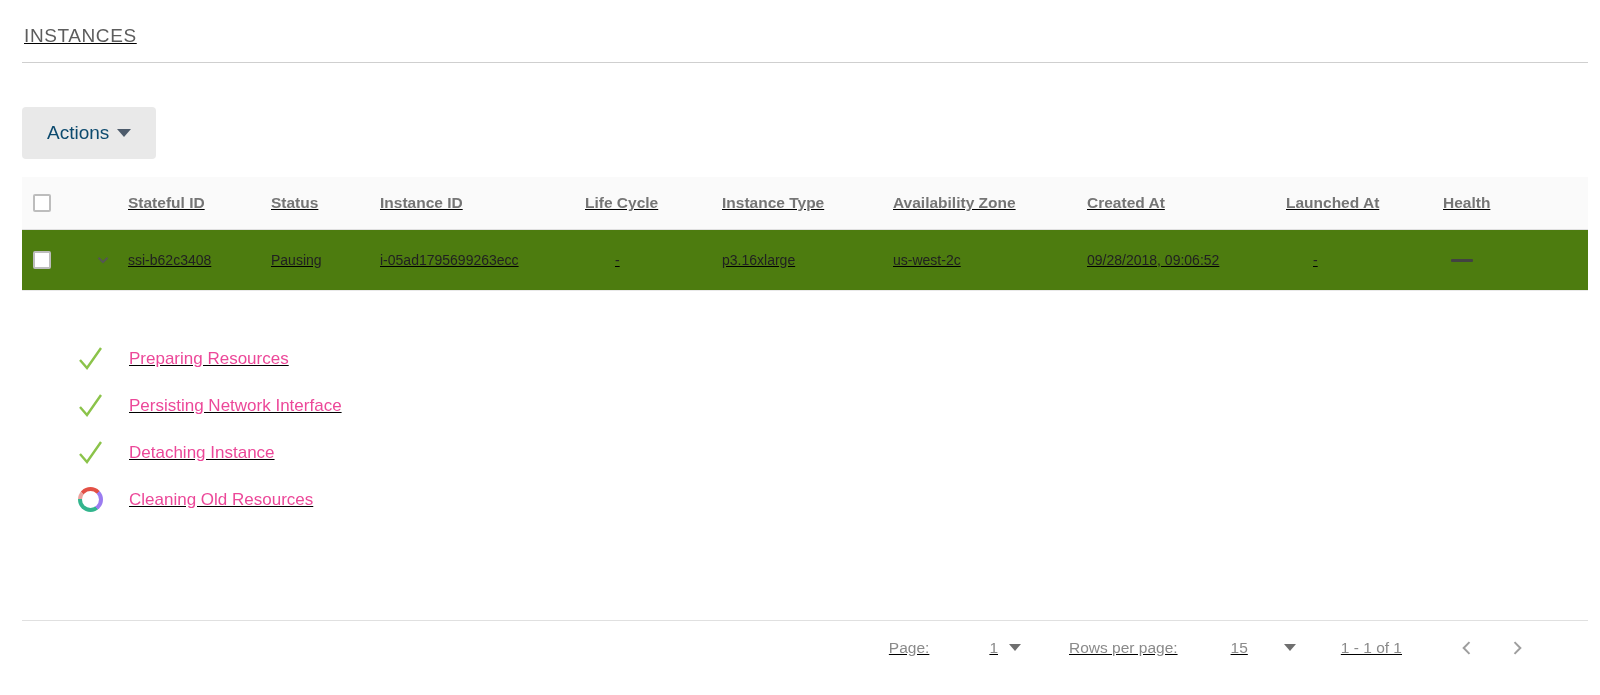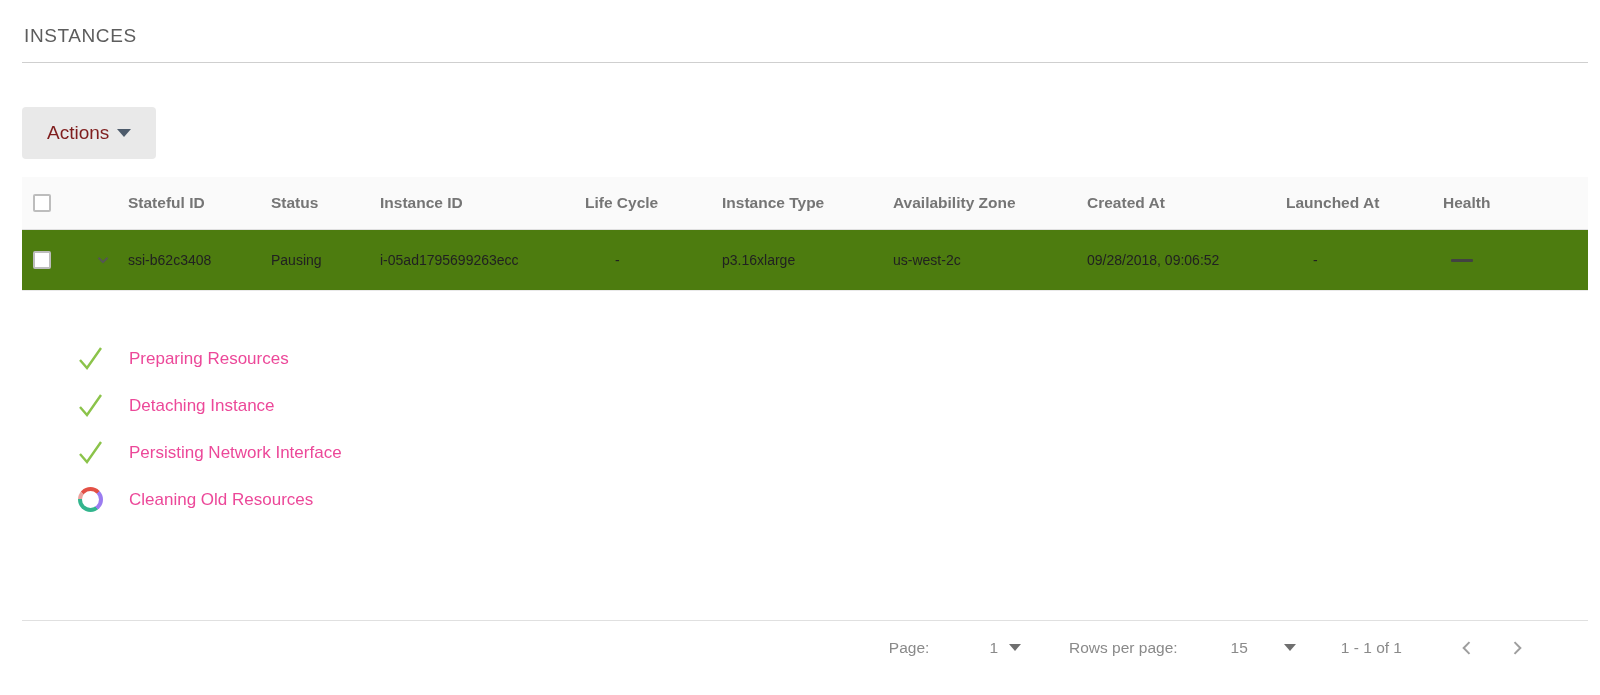--- a/index.html
+++ b/index.html
@@ -1,30 +1,30 @@
 <!DOCTYPE html>
 <html><head>
 <meta charset="utf-8">
 <style>
   * { margin:0; padding:0; box-sizing:border-box; }
   html,body { width:1600px; height:695px; background:#ffffff; overflow:hidden;
               font-family:"Liberation Sans", sans-serif; }
 
-  .page { width:1600px; height:695px; position:relative; }
+  .page { width:1600px; height:695px; position:relative;text-decoration:underline; }
 
   
   .title-bar { padding:25px 0 0 24px; }
   .page-title { font-size:19px; color:#5d5d5d; letter-spacing:0.6px; }
   .title-divider { margin:15px 0 0 22px; width:1566px; border-top:1px solid #cfcfcf; }
 
   
   .actions-btn { margin:44px 0 0 22px; height:52px; padding:0 25px;
                  display:inline-flex; align-items:center; gap:8px;
                  background:#e9e9e9; border:none; border-radius:4px;
-                 font-family:inherit; font-size:19px; color:#7f1d1d; cursor:pointer; }
+                 font-family:inherit; font-size:19px; color:#0c4a6e; cursor:pointer; }
   .caret-down { width:0; height:0; border-left:7px solid transparent;
                 border-right:7px solid transparent; border-top:8px solid #4d5b6b; }
 
   
   .table { margin:18px 0 0 22px; width:1566px; }
   .grid-row { display:grid;
               grid-template-columns:56px 50px 143px 109px 205px 137px 171px 194px 199px 157px 145px;
               align-items:center; }
   .thead { height:53px; background:#fafafa; border-bottom:1px solid #e0e0e0;
            color:#757575; font-weight:bold; font-size:15.5px; }
@@ -141,31 +141,31 @@
         <span class="step-label">Preparing Resources</span>
       </div>
 
       <div class="step">
         <span class="step-icon icon-done">
           <svg class="check-svg" width="27" height="27" viewBox="0 0 27 27" fill="none" stroke="#8bc34a" stroke-width="2.4">
               <path d="M3 15l7 8L24 3"></path>
             </svg>
 
         </span>
-        <span class="step-label">Detaching Instance</span>
+        <span class="step-label">Persisting Network Interface</span>
       </div>
 
       <div class="step">
         <span class="step-icon icon-done">
           <svg class="check-svg" width="27" height="27" viewBox="0 0 27 27" fill="none" stroke="#8bc34a" stroke-width="2.4">
               <path d="M3 15l7 8L24 3"></path>
             </svg>
 
         </span>
-        <span class="step-label">Persisting Network Interface</span>
+        <span class="step-label">Detaching Instance</span>
       </div>
 
 
       <div class="step">
         <span class="step-icon icon-in-progress">
 
           <span class="spinner"></span>
         </span>
         <span class="step-label">Cleaning Old Resources</span>
       </div>

